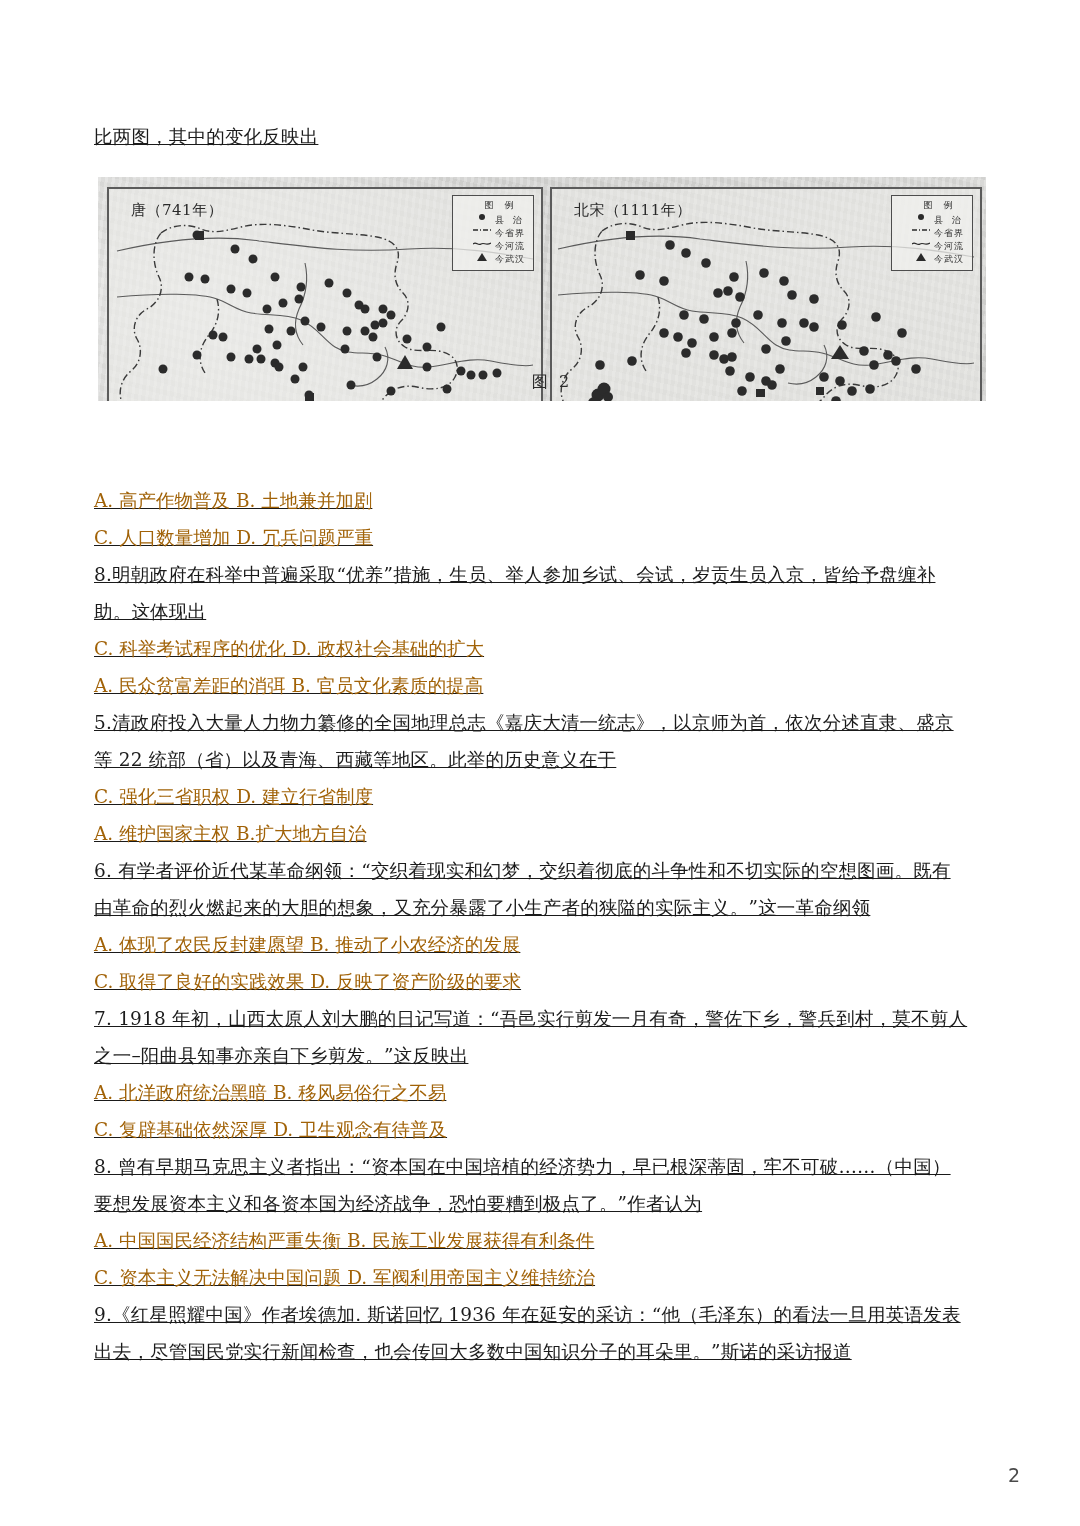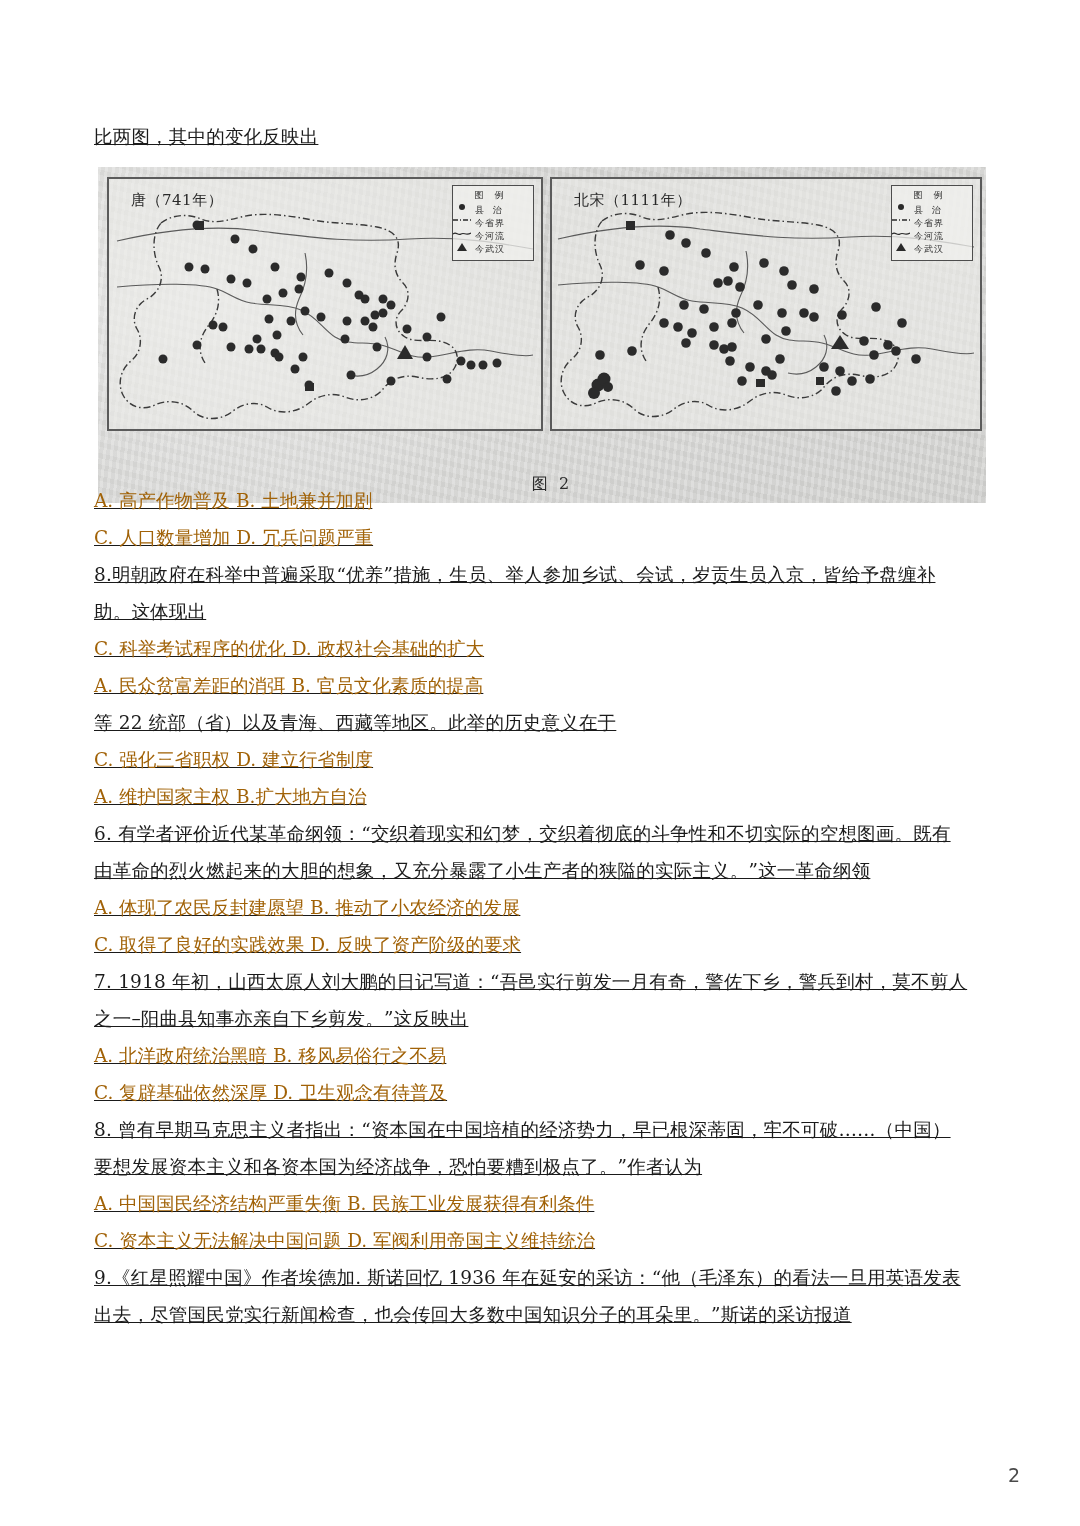--- a/index.html
+++ b/index.html
@@ -32,22 +32,22 @@
   .opt{
     font-size:18.5px;
     line-height:37px;
     margin:0;
     color:#a16207;
   }
 
   
   .figure-block{
     position:absolute;
-    left:98px;top:167px;
-    width:888px;height:336px;
+    left:98px;top:177px;
+    width:888px;height:224px;
     background:linear-gradient(160deg,#d7d7d5 0%,#d2d2d0 35%,#d8d8d6 60%,#cfcfcd 100%);
     overflow:hidden;
   }
   .fig-noise{
     position:absolute;inset:0;
     background:
       repeating-linear-gradient(96deg, rgba(255,255,255,0.25) 0 3px, rgba(0,0,0,0.02) 3px 7px),
       repeating-linear-gradient(14deg, rgba(0,0,0,0.018) 0 5px, rgba(255,255,255,0.12) 5px 11px);
     opacity:.75;
     pointer-events:none;
@@ -75,21 +75,21 @@
     color:#2a2a2a;
     letter-spacing:.5px;
     white-space:nowrap;
   }
   .legend-box{
     position:absolute;
     right:7px;top:6px;
     width:82px;
     border:1.6px solid #4d4d4d;
     background:rgba(240,240,238,0.75);
-    padding:3px 4px 4px 0;
+    padding:3px 4px 4px 20px;
     box-sizing:border-box;
   }
   .legend-title{
     text-align:center;
     font-size:9px;
     letter-spacing:4px;
     color:#2b2b2b;
     margin-bottom:2px;
   }
   .legend-row{
@@ -391,20 +391,21 @@
   <div class="content" style="top:482px;">
 
     <p class="opt">A. 高产作物普及   B. 土地兼并加剧</p>
     <p class="opt">C. 人口数量增加   D. 冗兵问题严重</p>
 
     <p class="para">8.明朝政府在科举中普遍采取“优养”措施，生员、举人参加乡试、会试，岁贡生员入京，皆给予盘缠补</p>
     <p class="para">助。这体现出</p>
     <p class="opt">C. 科举考试程序的优化   D. 政权社会基础的扩大</p>
     <p class="opt">A. 民众贫富差距的消弭   B. 官员文化素质的提高</p>
 
+    <p class="para">5.清政府投入大量人力物力纂修的全国地理总志《嘉庆大清一统志》，以京师为首，依次分述直隶、盛京</p>
     <p class="para">等 22 统部（省）以及青海、西藏等地区。此举的历史意义在于</p>
     <p class="opt">C. 强化三省职权   D. 建立行省制度</p>
     <p class="opt">A. 维护国家主权   B.扩大地方自治</p>
 
     <p class="para">6. 有学者评价近代某革命纲领：“交织着现实和幻梦，交织着彻底的斗争性和不切实际的空想图画。既有</p>
     <p class="para">由革命的烈火燃起来的大胆的想象，又充分暴露了小生产者的狭隘的实际主义。”这一革命纲领</p>
     <p class="opt">A. 体现了农民反封建愿望   B. 推动了小农经济的发展</p>
     <p class="opt">C. 取得了良好的实践效果   D. 反映了资产阶级的要求</p>
 
     <p class="para">7. 1918 年初，山西太原人刘大鹏的日记写道：“吾邑实行剪发一月有奇，警佐下乡，警兵到村，莫不剪人</p>

